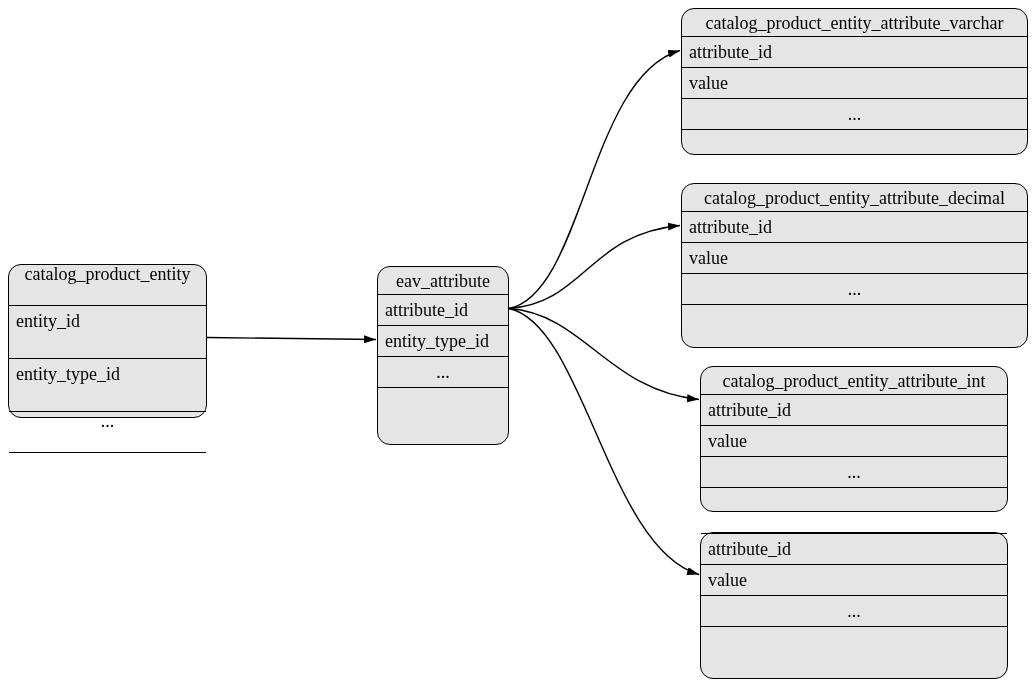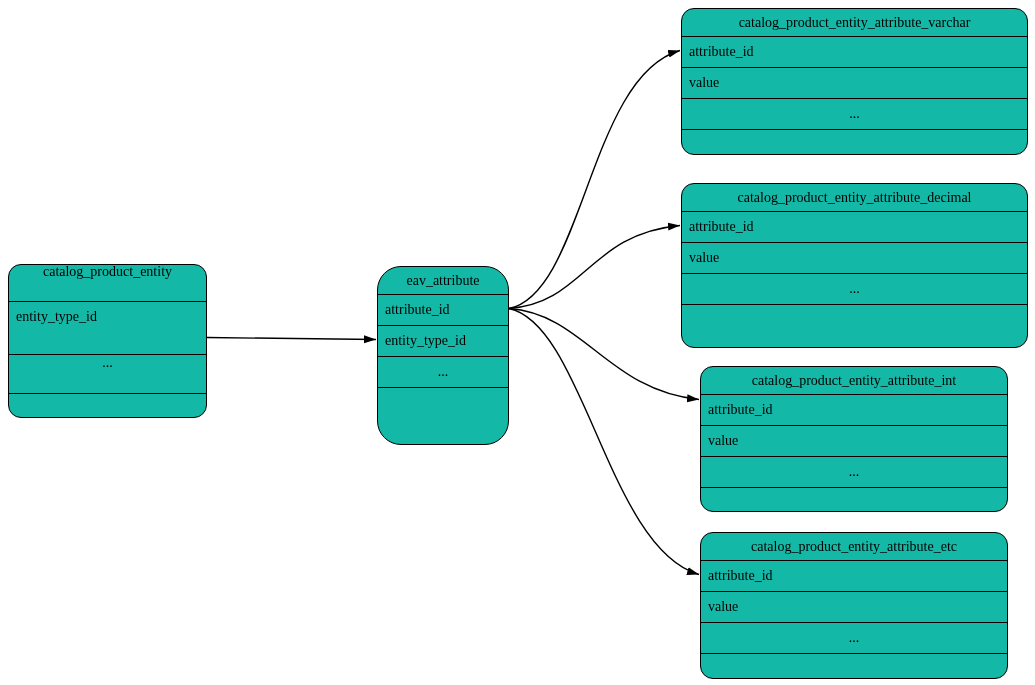--- a/index.html
+++ b/index.html
@@ -15,23 +15,23 @@
     position: absolute;
     left: 0; top: 0;
     width: 1035px; height: 685px;
   }
   .tbl {
     position: absolute;
     display: flex;
     flex-direction: column;
     border: 1.4px solid #000000;
     border-radius: 13px;
-    background: #14b8a6;
+    background: #e5e5e5;
     box-sizing: border-box;
-    font-size: 14px;
+    font-size: 18px;
     color: #000000;
     line-height: 1;
   }
   .tbl .title {
     height: 27px;
     display: flex;
     align-items: center;
     justify-content: center;
     white-space: nowrap;
   }
@@ -61,25 +61,26 @@
         <path d="M 207 337.5 L 376 339.5" marker-end="url(#arrowhead)"></path>
         <path d="M 509 308.5 C 584 293.02, 589 76.3, 680 50.5" marker-end="url(#arrowhead)"></path>
         <path d="M 509 308.5 C 584 303.52, 589 233.8, 680 225.5" marker-end="url(#arrowhead)"></path>
         <path d="M 509 308.5 C 584 313.96, 608 390.4, 699 399.5" marker-end="url(#arrowhead)"></path>
         <path d="M 509 308.5 C 584 324.46, 608 547.9, 699 574.5" marker-end="url(#arrowhead)"></path>
       </g>
   </svg>
   <div id="tables-layer">
       <div class="tbl" style="left: 8px; top: 264px; width: 199px; height: 154px; gap: 22px;">
         <div class="title">catalog_product_entity</div>
+        <div class="row">entity_id</div>
         <div class="row">entity_type_id</div>
         <div class="row center">...</div>
         <div class="row empty"></div>
       </div>
-      <div class="tbl" style="left: 377px; top: 266px; width: 132px; height: 179px; border-radius: 24px;">
+      <div class="tbl" style="left: 377px; top: 266px; width: 132px; height: 179px;">
         <div class="title">eav_attribute</div>
         <div class="row">attribute_id</div>
         <div class="row">entity_type_id</div>
         <div class="row center">...</div>
         <div class="row empty"></div>
       </div>
       <div class="tbl" style="left: 681px; top: 8px; width: 347px; height: 147px;">
         <div class="title">catalog_product_entity_attribute_varchar</div>
         <div class="row">attribute_id</div>
         <div class="row">value</div>
@@ -94,20 +95,19 @@
         <div class="row empty"></div>
       </div>
       <div class="tbl" style="left: 700px; top: 357px; width: 308px; height: 146px; margin-top: 9px;">
         <div class="title">catalog_product_entity_attribute_int</div>
         <div class="row">attribute_id</div>
         <div class="row">value</div>
         <div class="row center">...</div>
         <div class="row empty"></div>
       </div>
       <div class="tbl" style="left: 700px; top: 532px; width: 308px; height: 147px;">
-        <div class="title">catalog_product_entity_attribute_etc</div>
         <div class="row">attribute_id</div>
         <div class="row">value</div>
         <div class="row center">...</div>
         <div class="row empty"></div>
       </div>
     </div>
 </div>
 
 </body></html>

